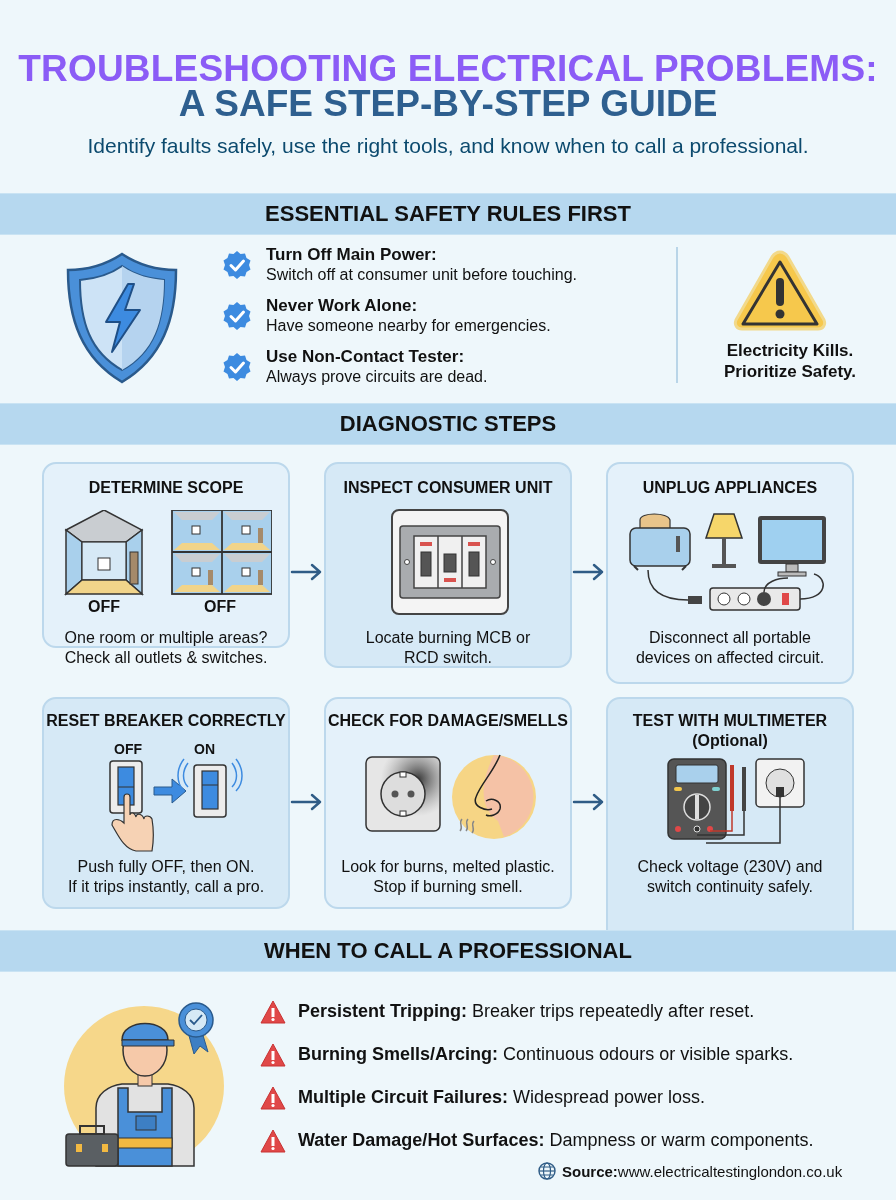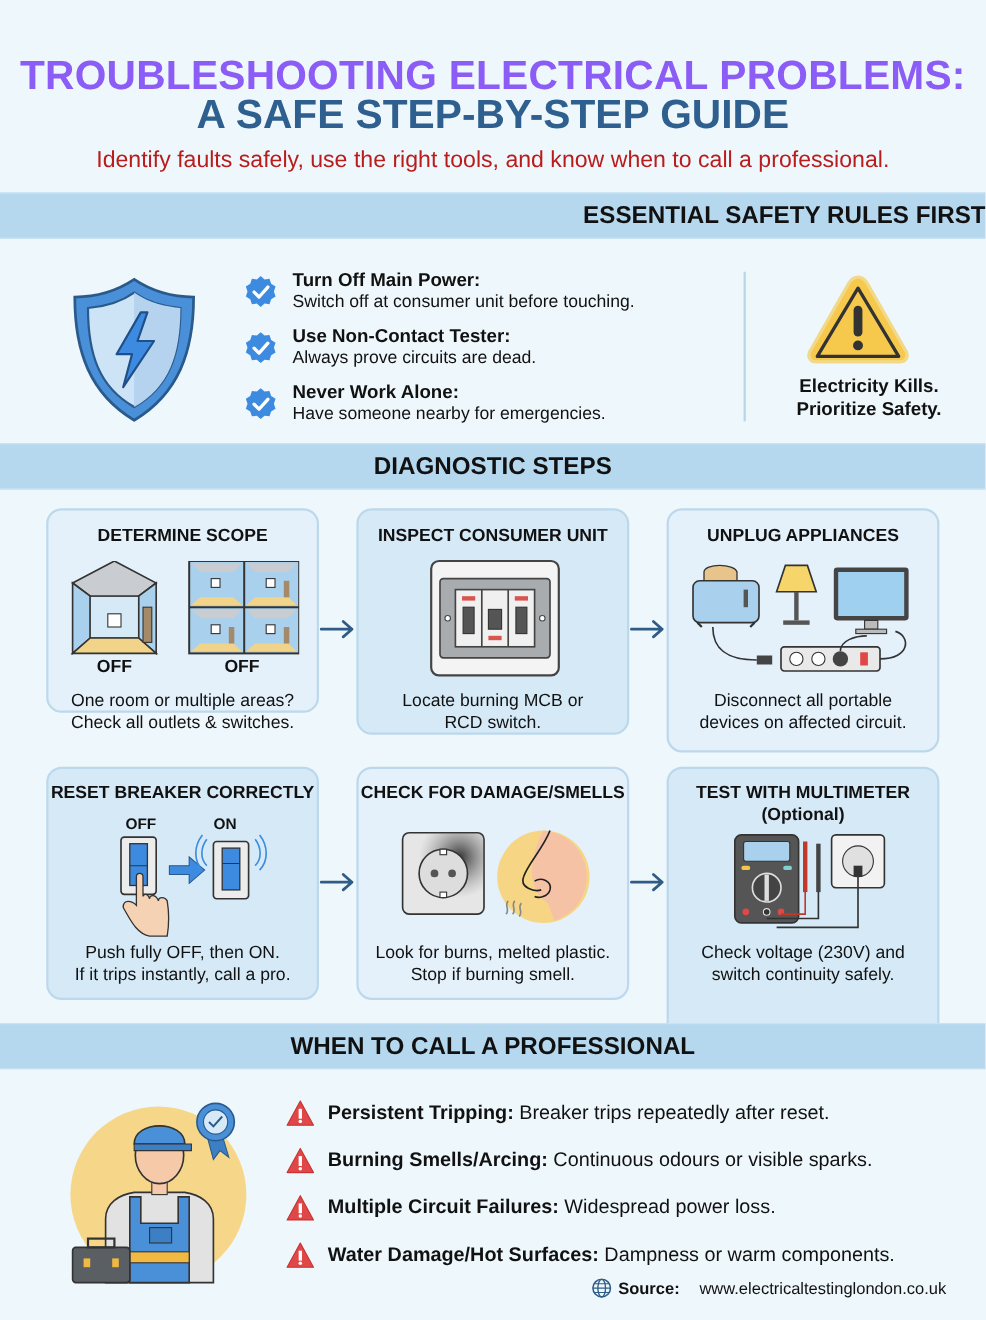--- a/index.html
+++ b/index.html
@@ -16,21 +16,21 @@
     font-size: 37px; font-weight: bold; color: #8b5cf6; letter-spacing: 0.2px;
     font-family: "Liberation Sans", sans-serif;
     margin-top: 12px;
   }
   .title2 {
     left: 0; width: 896px; top: 83px; text-align: center;
     font-size: 37px; font-weight: bold; color: #2e5f8f;
   }
   .subtitle {
     left: 0; width: 896px; top: 134px; text-align: center;
-    font-size: 21px; color: #b91c1c;
+    font-size: 21px; color: #0c4a6e;
   }
   .band {
     left: 0; width: 896px; height: 42px;
     background: #b6d8ef;
     border-top: 1px solid #c9e3f3; border-bottom: 1px solid #c9e3f3;
     display: flex; align-items: center; justify-content: center;
     font-size: 22px; font-weight: bold; color: #111;
   }
   
   .rule-list { left: 222px; top: 245px; width: 420px; }
@@ -60,30 +60,30 @@
   }
   .arrow { width: 34px; height: 20px; }
   
   .pro-list { left: 260px; top: 990px; width: 620px; }
   .pro-item { display: flex; align-items: center; height: 43px; margin-bottom: 0; font-size: 18px; }
   .pro-item .warn { width: 26px; height: 24px; margin-right: 12px; flex: 0 0 26px; }
   .pro-item .lbl { font-weight: bold; margin-right: 5px; }
   .source {
     left: 538px; top: 1162px; font-size: 15px; display: flex; align-items: center;
   }
-  .source .lbl { font-weight: bold; margin-right: 18px; }
+  .source .lbl { font-weight: bold; margin-right: 0; }
 </style>
 </head>
 <body>
 
 <div class="abs title1">TROUBLESHOOTING ELECTRICAL PROBLEMS:</div>
 <div class="abs title2">A SAFE STEP-BY-STEP GUIDE</div>
 <div class="abs subtitle">Identify faults safely, use the right tools, and know when to call a professional.</div>
 
-<div class="abs band" style="top:175px;justify-content:flex-end;">
+<div class="abs band" style="top:193px;">
   <span>ESSENTIAL SAFETY RULES FIRST</span>
 </div>
 
 <div class="abs" style="left:62px; top:248px; width:120px; height:140px;">
   <svg width="120" height="140" viewBox="0 0 120 140">
     <path d="M60 6 C78 18 98 22 114 22 C114 72 100 110 60 134 C20 110 6 72 6 22 C22 22 42 18 60 6 Z" fill="#4a90d9" stroke="#2a5a8c" stroke-width="2.5"></path>
     <path d="M60 18 C74 28 90 31 102 32 C102 74 92 104 60 122 C28 104 18 74 18 32 C30 31 46 28 60 18 Z" fill="#cde3f6" stroke="#2a5a8c" stroke-width="2"></path>
     <path d="M60 18 C74 28 90 31 102 32 C102 74 92 104 60 122 Z" fill="#b5d3ef"></path>
     <path d="M66 36 L44 74 L58 74 L50 104 L78 62 L63 62 L72 36 Z" fill="#3d8be0" stroke="#1f4f86" stroke-width="2" stroke-linejoin="round"></path>
   </svg>
@@ -99,32 +99,32 @@
       <div class="head">Turn Off Main Power:</div>
       <div class="desc">Switch off at consumer unit before touching.</div>
     </div>
   </div>
   <div class="rule">
     <svg class="check" viewBox="0 0 30 30">
       <path d="M15 1 L18.5 4 L23 3.5 L24.5 8 L28.5 10.5 L27 15 L28.5 19.5 L24.5 22 L23 26.5 L18.5 26 L15 29 L11.5 26 L7 26.5 L5.5 22 L1.5 19.5 L3 15 L1.5 10.5 L5.5 8 L7 3.5 L11.5 4 Z" fill="#3d8be0"></path>
       <path d="M9 15.5 L13.5 20 L21.5 11" fill="none" stroke="#fff" stroke-width="3" stroke-linecap="round" stroke-linejoin="round"></path>
     </svg>
     <div class="txt">
-      <div class="head">Use Non-Contact Tester:</div>
-      <div class="desc">Always prove circuits are dead.</div>
+      <div class="head">Never Work Alone:</div>
+      <div class="desc">Have someone nearby for emergencies.</div>
     </div>
   </div>
   <div class="rule">
     <svg class="check" viewBox="0 0 30 30">
       <path d="M15 1 L18.5 4 L23 3.5 L24.5 8 L28.5 10.5 L27 15 L28.5 19.5 L24.5 22 L23 26.5 L18.5 26 L15 29 L11.5 26 L7 26.5 L5.5 22 L1.5 19.5 L3 15 L1.5 10.5 L5.5 8 L7 3.5 L11.5 4 Z" fill="#3d8be0"></path>
       <path d="M9 15.5 L13.5 20 L21.5 11" fill="none" stroke="#fff" stroke-width="3" stroke-linecap="round" stroke-linejoin="round"></path>
     </svg>
     <div class="txt">
-      <div class="head">Never Work Alone:</div>
-      <div class="desc">Have someone nearby for emergencies.</div>
+      <div class="head">Use Non-Contact Tester:</div>
+      <div class="desc">Always prove circuits are dead.</div>
     </div>
   </div>
 </div>
 
 <div class="abs vdivider"></div>
 
 <div class="abs" style="left:732px; top:248px; width:96px; height:84px;">
   <svg width="96" height="84" viewBox="0 0 96 84">
     <path d="M48 4 C52 4 54 6 56 9 L92 72 C94 77 91 81 86 81 L10 81 C5 81 2 77 4 72 L40 9 C42 6 44 4 48 4 Z" fill="#f6c84c" stroke="#f2d98a" stroke-width="3"></path>
     <path d="M48 14 L85 76 L11 76 Z" fill="none" stroke="#333" stroke-width="3" stroke-linejoin="round"></path>

